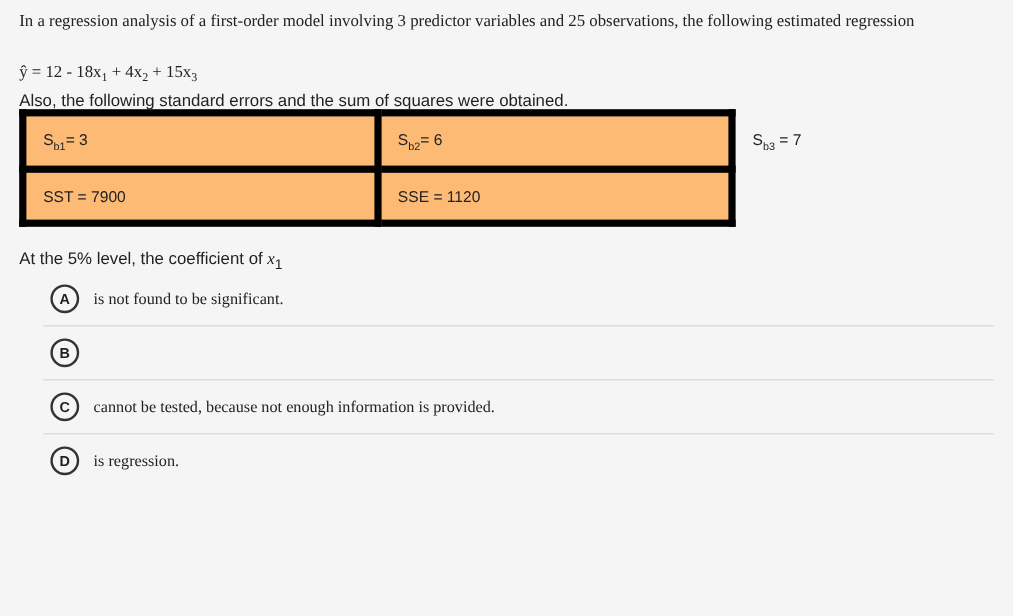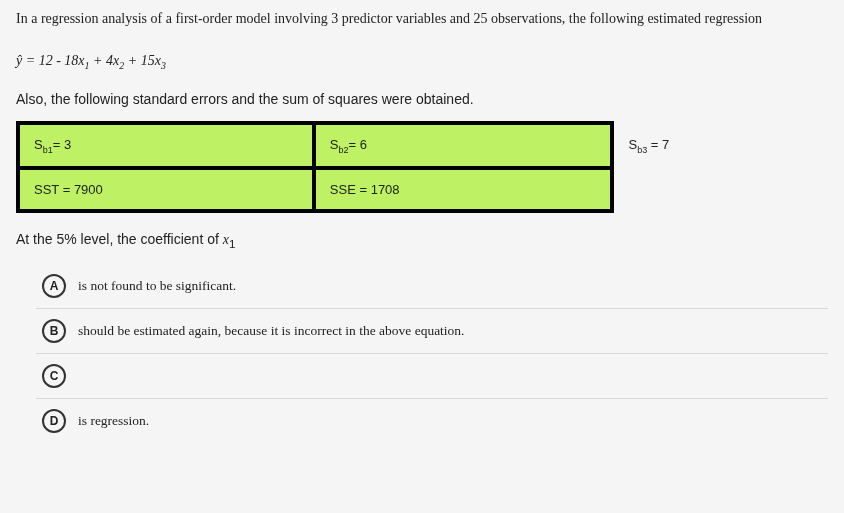--- a/index.html
+++ b/index.html
@@ -16,56 +16,53 @@
       height: 513px;
       overflow: hidden;
     }
     .intro {
       font-size: 14px;
       line-height: 1.5;
       margin-bottom: 24px;
     }
     .equation {
       font-size: 14px;
-      font-style: italic;
-      margin-bottom: 20px;
+      margin-bottom: 4px;
     }
     .equation sub {
       font-size: 10px;
     }
     .section-text {
       font-family: Arial, Helvetica, sans-serif;
       font-size: 14px;
-      margin-bottom: 14px;
     }
     .data-table {
       border-collapse: collapse;
       width: 100%;
       margin-bottom: 18px;
       font-family: Arial, Helvetica, sans-serif;
       font-size: 13px;
     }
     .data-table td {
-      border: 4px solid #000000;
+      border: 6px solid #000000;
       padding: 12px 14px;
       vertical-align: middle;
-      background: #bef264;
+      background: #fdba74;
     }
     .data-table .no-border {
       border: none;
       background: transparent;
     }
     .sub {
       font-size: 9px;
       vertical-align: sub;
     }
     .question {
       font-family: Arial, Helvetica, sans-serif;
       font-size: 14px;
-      margin-bottom: 14px;
     }
     .question i {
       font-style: italic;
       font-family: Georgia, serif;
     }
     .answers {
       padding-left: 20px;
     }
     .answer-row {
       display: flex;
@@ -111,39 +108,39 @@
 
 <table class="data-table">
   <tbody>
       <tr>
     <td>S<span class="sub">b1</span>= <span>3</span></td>
     <td>S<span class="sub">b2</span>= <span>6</span></td>
     <td class="no-border">S<span class="sub">b3</span> = <span>7</span></td>
   </tr>
   <tr>
     <td>SST = <span>7900</span></td>
-    <td>SSE = <span>1708</span></td>
+    <td>SSE = <span>1120</span></td>
     <td class="no-border"></td>
   </tr>
 </tbody>
   </table>
 
 <div class="question">
   At the 5% level, the coefficient of <i>x</i><sub>1</sub>
 </div>
 
 <div class="answers">
   <div class="answer-row">
     <div class="answer-letter">A</div>
     <div class="answer-text">is not found to be significant.</div>
   </div>
   <div class="answer-row">
     <div class="answer-letter">B</div>
-    <div class="answer-text">should be estimated again, because it is incorrect in the above equation.</div>
   </div>
   <div class="answer-row">
     <div class="answer-letter">C</div>
+    <div class="answer-text">cannot be tested, because not enough information is provided.</div>
   </div>
   <div class="answer-row">
     <div class="answer-letter">D</div>
     <div class="answer-text">is regression.</div>
   </div>
 </div>
 
 </body></html>

